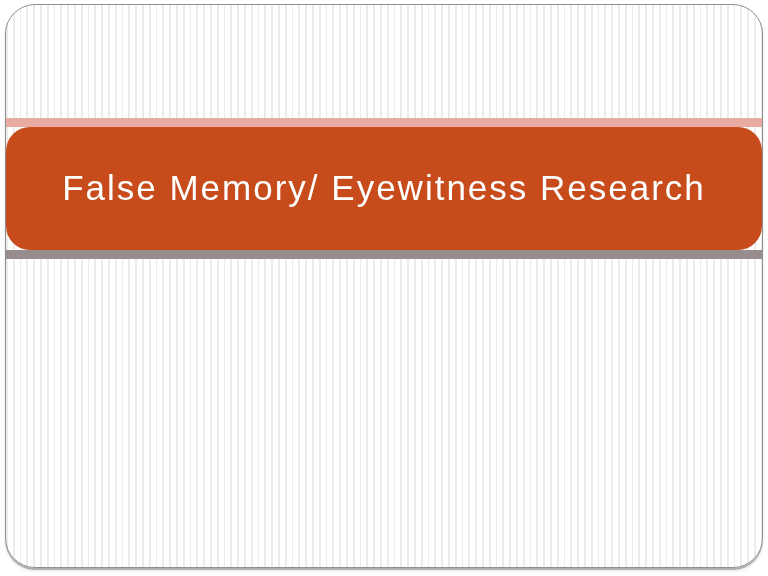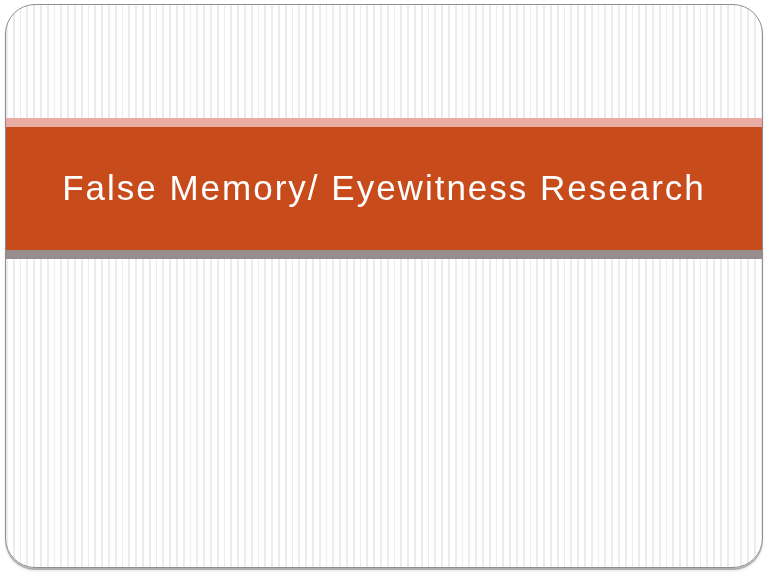--- a/index.html
+++ b/index.html
@@ -65,19 +65,19 @@
     text-align: center;
   }
 </style>
 </head>
 <body>
 
 <div class="slide" style="border-color: rgb(143, 143, 143);">
 
   <div class="stripe stripe-top" style="background-color: rgb(232, 172, 162);"></div>
 
-  <div class="banner" style="background-color: rgb(200, 75, 28);">
+  <div class="banner" style="background-color: rgb(200, 75, 28); border-radius: 24px;">
     <h1 class="slide-title" style="color: rgb(255, 255, 255);">False Memory/ Eyewitness Research</h1>
   </div>
 
   <div class="stripe stripe-bottom" style="background-color: rgb(150, 141, 140);"></div>
 
 </div>
 
 </body></html>

